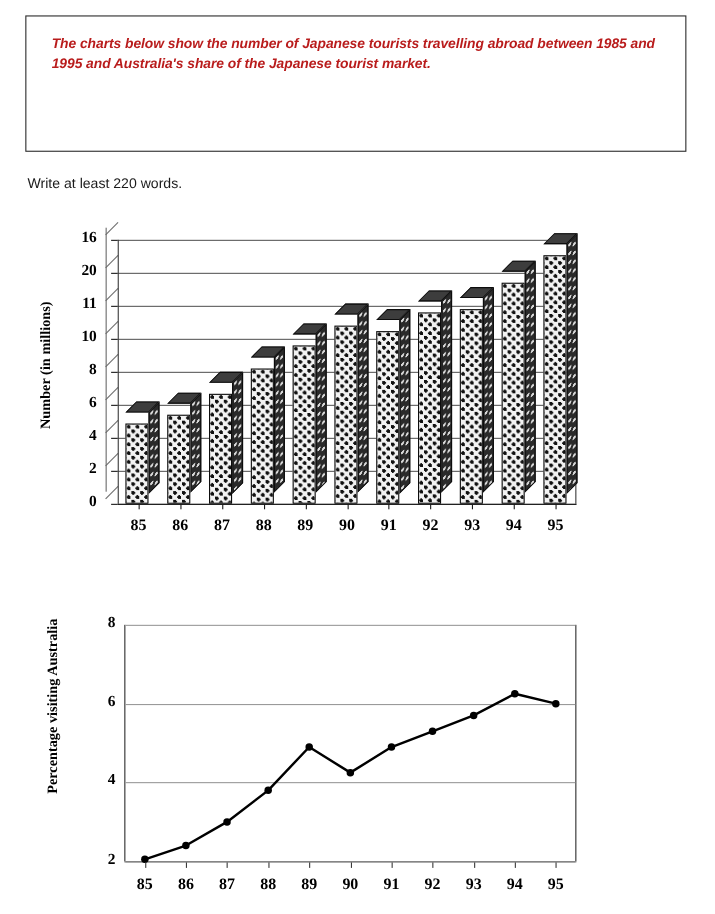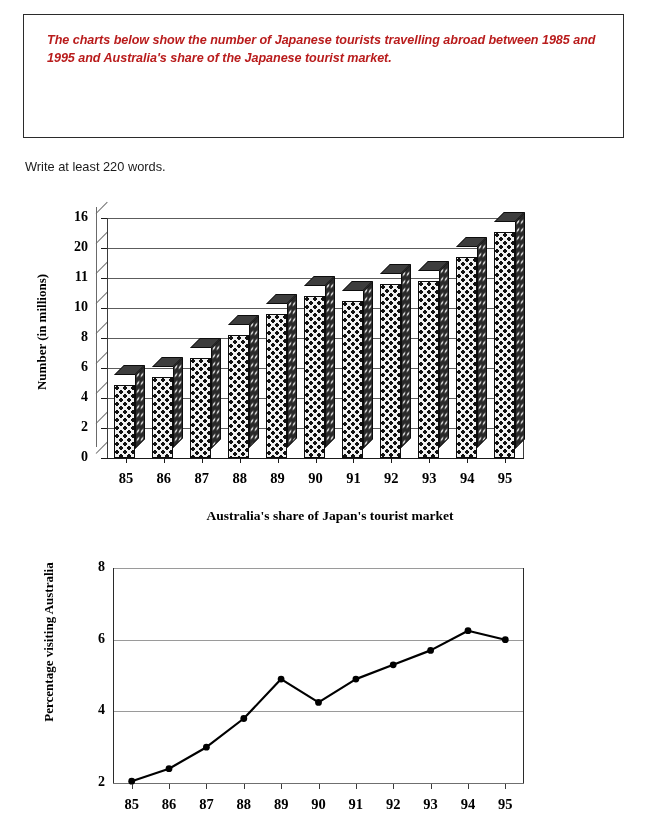--- a/index.html
+++ b/index.html
@@ -437,21 +437,20 @@
       <div class="cat-label" style="left: 333.409px; top: 274px; width: 40px;">91</div>
       <div class="cat-label" style="left: 371.318px; top: 274px; width: 40px;">92</div>
       <div class="cat-label" style="left: 409.227px; top: 274px; width: 40px;">93</div>
       <div class="cat-label" style="left: 447.136px; top: 274px; width: 40px;">94</div>
       <div class="cat-label" style="left: 485.045px; top: 274px; width: 40px;">95</div>
     </div>
 </div>
 
 <div id="line-chart">
 
-  <div class="chart-title" id="line-title">Australia's share of Japan's tourist market</div>
 
   <div id="line-ylabel-wrap">
     <span class="axis-title">Percentage visiting Australia</span>
   </div>
 
   <div id="line-plot">
     <div id="line-grids">
         <div class="line-grid" style="top: 215px;"></div>
         <div class="line-grid" style="top: 143.333px;"></div>
         <div class="line-grid" style="top: 71.6667px;"></div>

